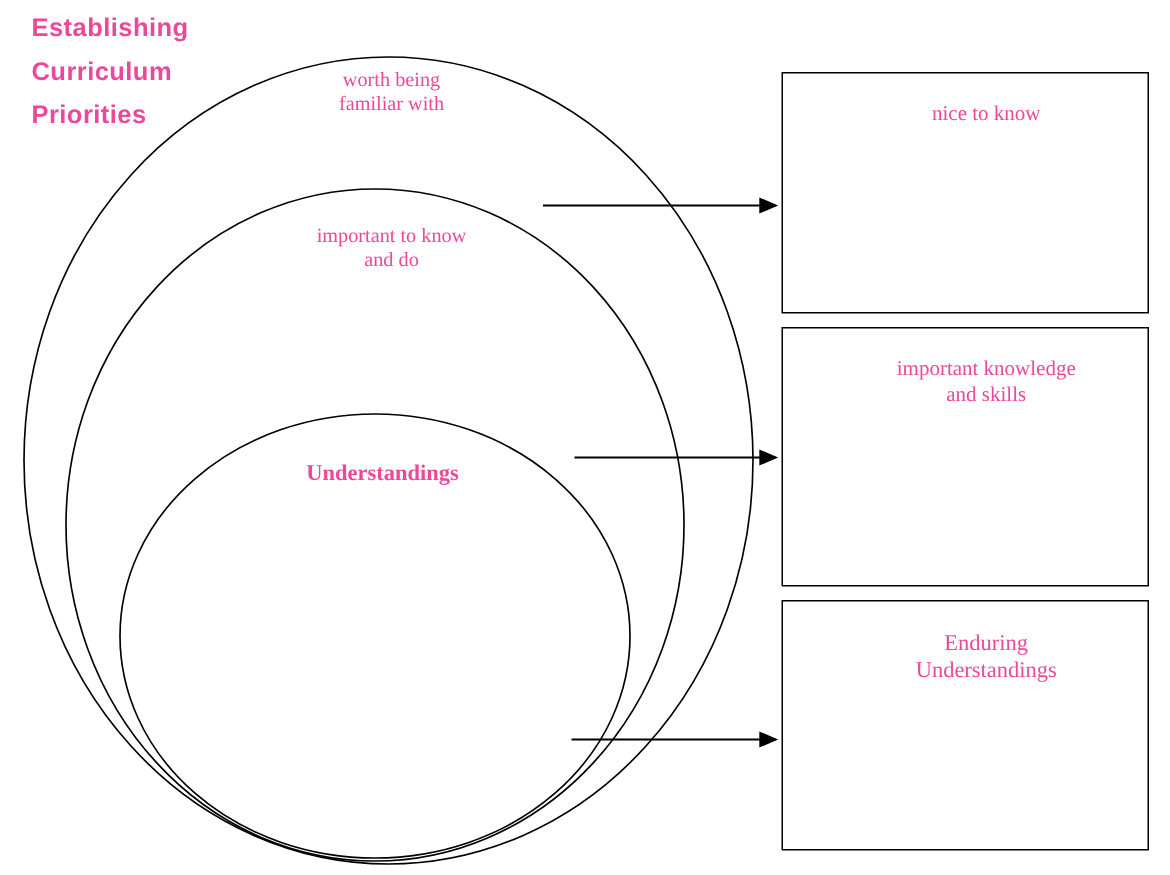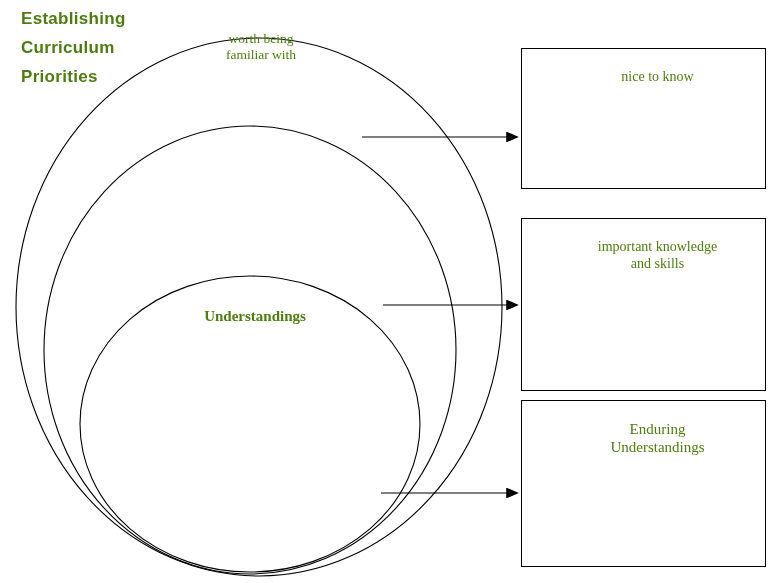--- a/index.html
+++ b/index.html
@@ -7,21 +7,21 @@
     padding: 0;
     background: #ffffff;
   }
   .canvas {
     position: relative;
     width: 780px;
     height: 583px;
     background: #ffffff;
     overflow: hidden;
     font-family: "Liberation Serif", serif;
-    color: #4d7c0f;
+    color: #ec4899;
   }
   .title-left {
     position: absolute;
     left: 21px;
     top: 4px;
     font-family: "Liberation Sans", sans-serif;
     font-weight: bold;
     font-size: 17px;
     line-height: 29px;
     white-space: pre-line;
@@ -44,32 +44,32 @@
     width: 780px;
     height: 583px;
   }
   .ring-label {
     position: absolute;
     text-align: center;
     font-size: 13.5px;
     line-height: 16px;
     white-space: pre-line;
   }
-  .ring-label.outer   { left: 190px; top: 31px;  width: 142px; }
+  .ring-label.outer   { left: 190px; top: 45px;  width: 142px; }
   .ring-label.middle  { left: 190px; top: 149px; width: 142px; }
   .ring-label.inner   { left: 175px; top: 308px; width: 160px; font-weight: bold; font-size: 15px; }
   .priority-box {
     position: absolute;
     left: 521px;
     width: 245px;
     border: 1.5px solid #000000;
     box-sizing: border-box;
     background: #ffffff;
   }
-  .priority-box.b1 { top: 48px;  height: 141px; }
+  .priority-box.b1 { top: 48px;  height: 161px; }
   .priority-box.b2 { top: 218px; height: 173px; font-family: Liberation Serif, serif; }
   .priority-box.b3 { top: 400px; height: 167px; }
   .box-label {
     position: relative;
     left: 14px;
     margin-top: 19px;
     text-align: center;
     font-size: 14px;
     line-height: 17px;
     white-space: pre-line;
@@ -102,20 +102,22 @@
     <ellipse cx="250" cy="424" rx="170" ry="148" fill="none" stroke="#000000" stroke-width="1.1"></ellipse>
 
     <line x1="362" y1="137" x2="517" y2="137" stroke="#000000" stroke-width="1.2" marker-end="url(#arrowhead)"></line>
     <line x1="383" y1="305" x2="517" y2="305" stroke="#000000" stroke-width="1.2" marker-end="url(#arrowhead)"></line>
     <line x1="381" y1="493" x2="517" y2="493" stroke="#000000" stroke-width="1.2" marker-end="url(#arrowhead)"></line>
   </svg>
 
   <div class="ring-label outer">worth being
 familiar with</div>
 
+  <div class="ring-label middle">important to know
+and do</div>
 
   <div class="ring-label inner">Understandings</div>
 
   <div class="priority-box b1">
     <div class="box-label">nice to know</div>
   </div>
 
   <div class="priority-box b2">
     <div class="box-label">important knowledge
 and skills</div>

